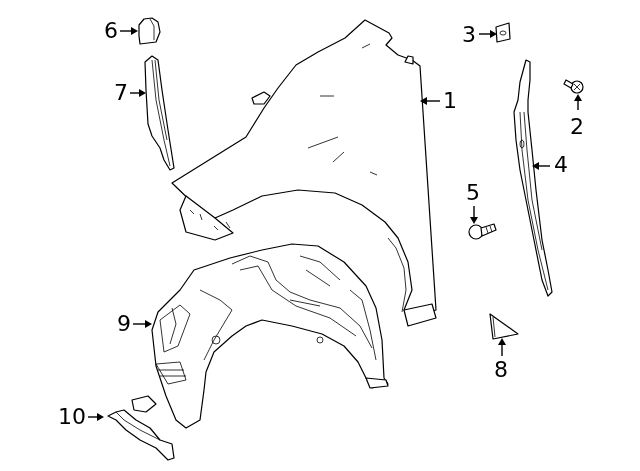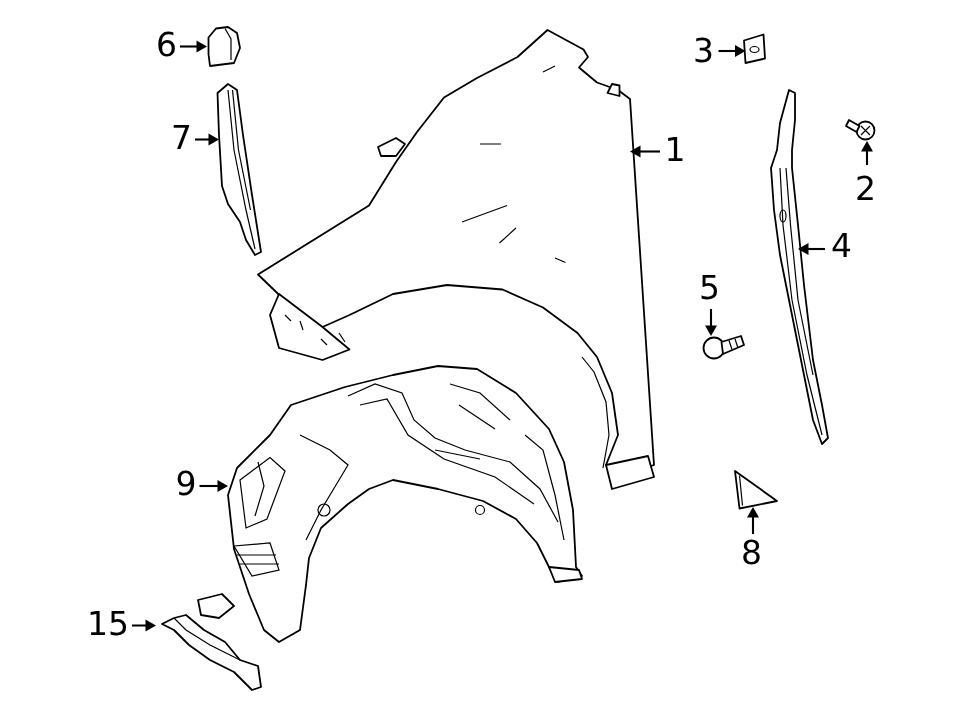--- a/index.html
+++ b/index.html
@@ -126,14 +126,14 @@
 
   <div class="callout" style="left:443px;top:90px;">1</div>
   <div class="callout" style="left:570px;top:116px;">2</div>
   <div class="callout" style="left:462px;top:24px;">3</div>
   <div class="callout" style="left:554px;top:154px;">4</div>
   <div class="callout" style="left:466px;top:182px;">5</div>
   <div class="callout" style="left:104px;top:20px;">6</div>
   <div class="callout" style="left:114px;top:82px;">7</div>
   <div class="callout" style="left:494px;top:359px;">8</div>
   <div class="callout" style="left:117px;top:313px;">9</div>
-  <div class="callout" style="left:58px;top:406px;">15</div>
+  <div class="callout" style="left:58px;top:406px;">10</div>
 </div>
 
 </body></html>

